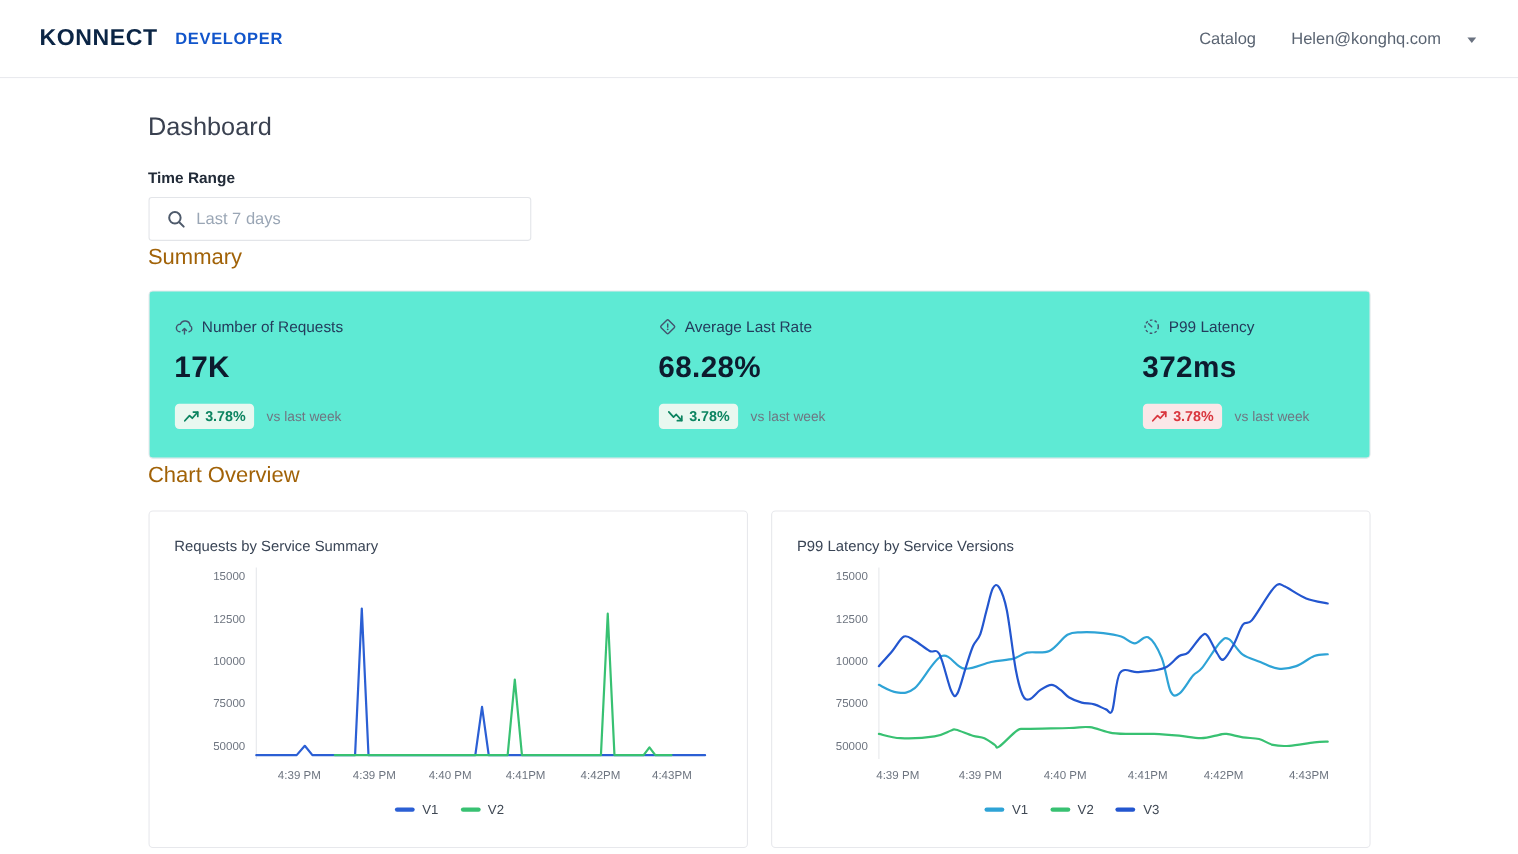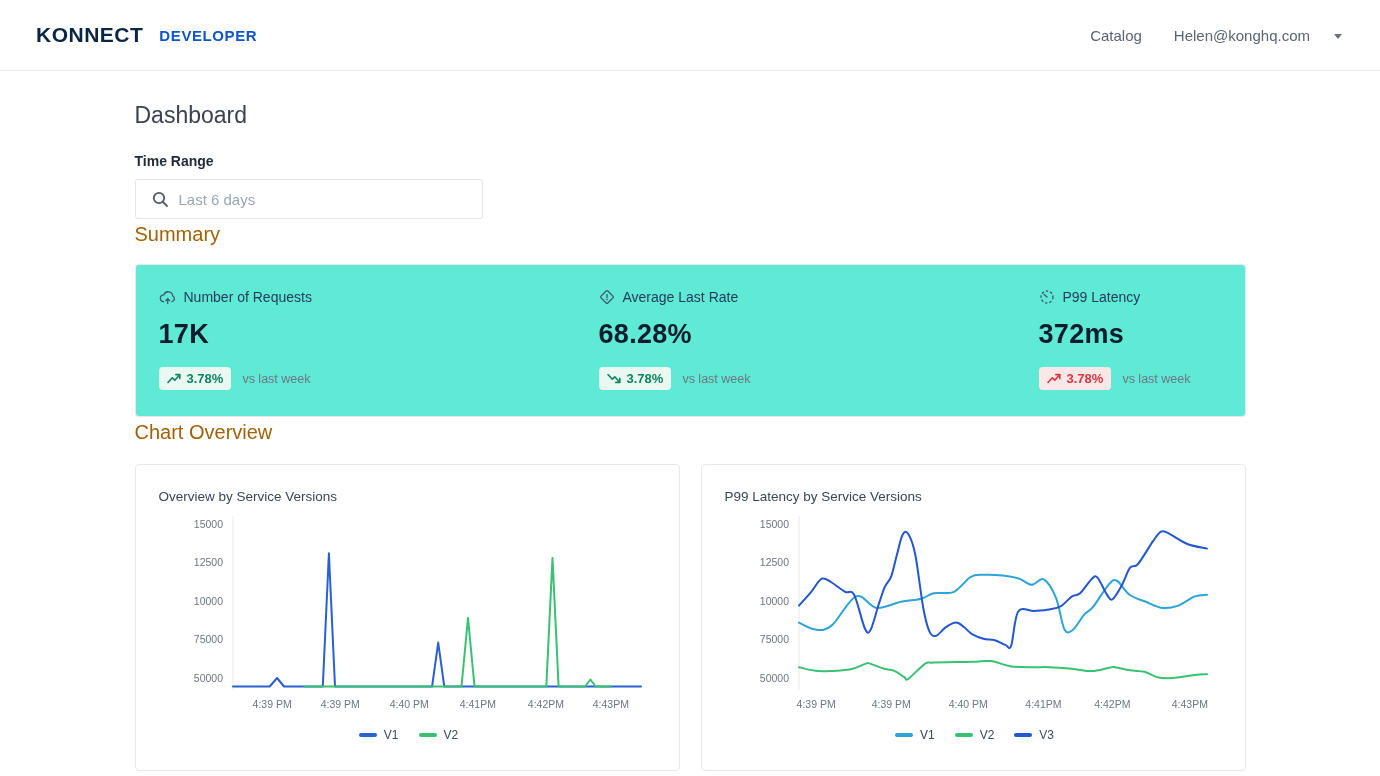--- a/index.html
+++ b/index.html
@@ -86,21 +86,21 @@
   <div class="filters-row">
     <div class="filter-b">
       <div class="filter-label">Time Range</div>
       <div class="input-box search-box">
         <span class="icon">
           <svg width="17" height="17" viewBox="0 0 17 17">
               <circle cx="7" cy="7" r="5.2" fill="none" stroke="#4e5a6b" stroke-width="1.8"></circle>
               <path d="M11 11 L15 15" stroke="#4e5a6b" stroke-width="1.8" stroke-linecap="round"></path>
             </svg>
         </span>
-        <span class="placeholder">Last 6 days</span>
+        <span class="placeholder">Last 7 days</span>
       </div>
     </div>
   </div>
 
   <div class="section-heading">Summary</div>
 
   <div class="summary-card">
 
     <div class="metric">
       <div class="metric-head">
@@ -180,21 +180,21 @@
         <span class="compare">vs last week</span>
       </div>
     </div>
 
   </div>
 
   <div class="section-heading">Chart Overview</div>
 
   <div class="charts-row">
     <div class="chart-card">
-      <div class="chart-title">Overview by Service Versions</div>
+      <div class="chart-title">Requests by Service Summary</div>
       <div class="chart-svg-wrap"><svg width="500" height="212" viewBox="0 0 500 212">
             <path d="M74,6 V180" stroke="#e6e8eb" stroke-width="1" fill="none"></path>
             <text x="64" y="17.5" text-anchor="end" font-size="10.5" fill="#6e7580">15000</text>
             <text x="64" y="56" text-anchor="end" font-size="10.5" fill="#6e7580">12500</text>
             <text x="64" y="94.5" text-anchor="end" font-size="10.5" fill="#6e7580">10000</text>
             <text x="64" y="133" text-anchor="end" font-size="10.5" fill="#6e7580">75000</text>
             <text x="64" y="171.5" text-anchor="end" font-size="10.5" fill="#6e7580">50000</text>
             <text x="113.168" y="198" text-anchor="middle" font-size="10.5" fill="#6e7580">4:39 PM</text>
             <text x="181.304" y="198" text-anchor="middle" font-size="10.5" fill="#6e7580">4:39 PM</text>
             <text x="250.25600000000003" y="198" text-anchor="middle" font-size="10.5" fill="#6e7580">4:40 PM</text>

